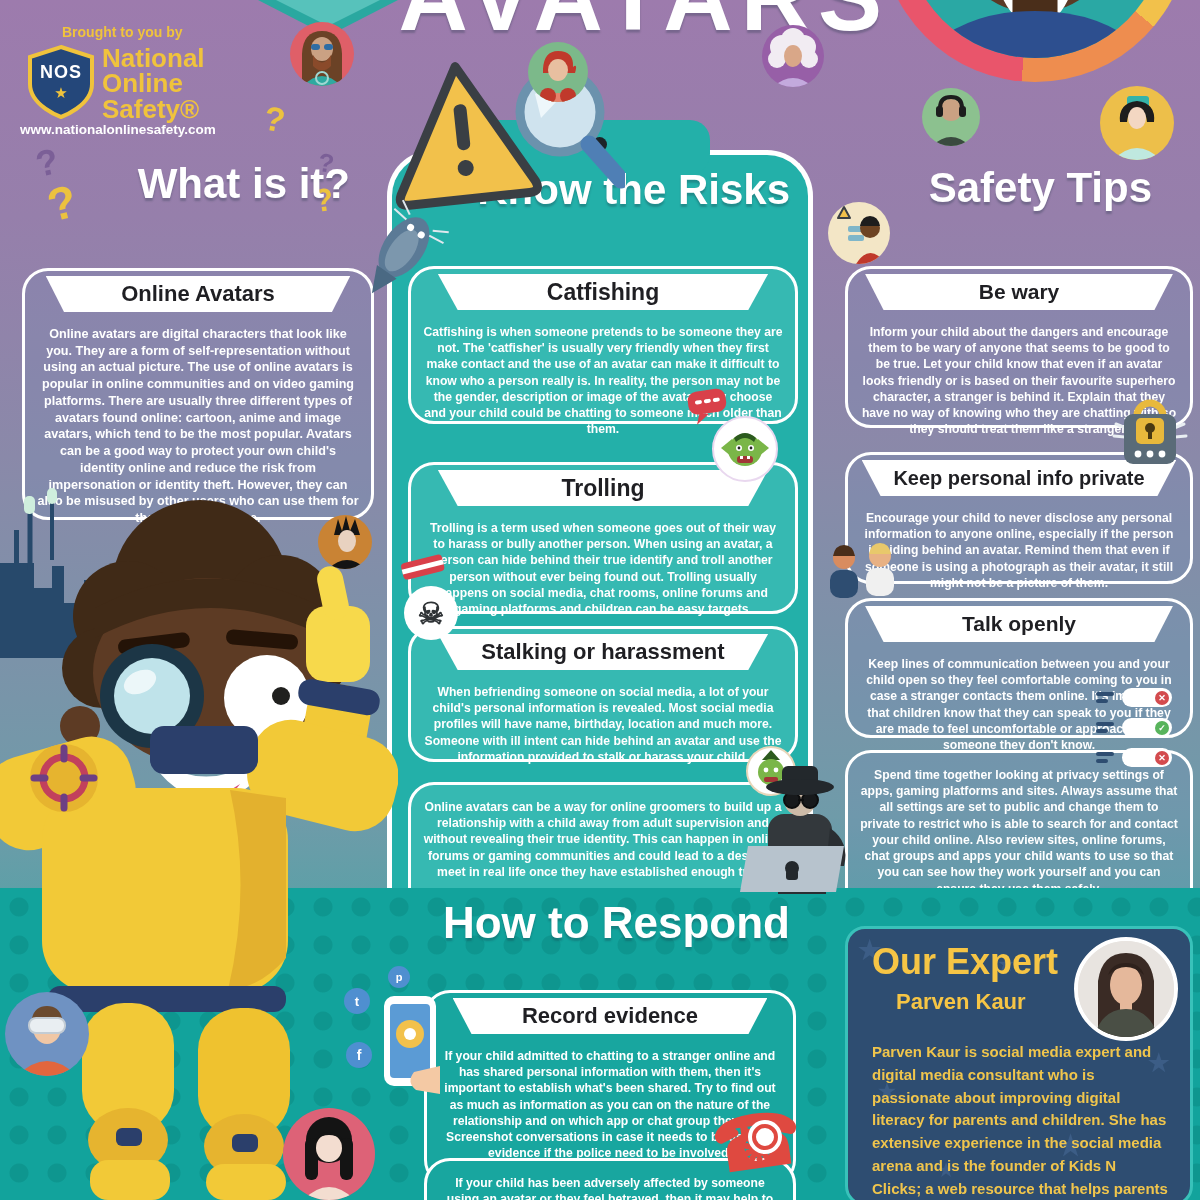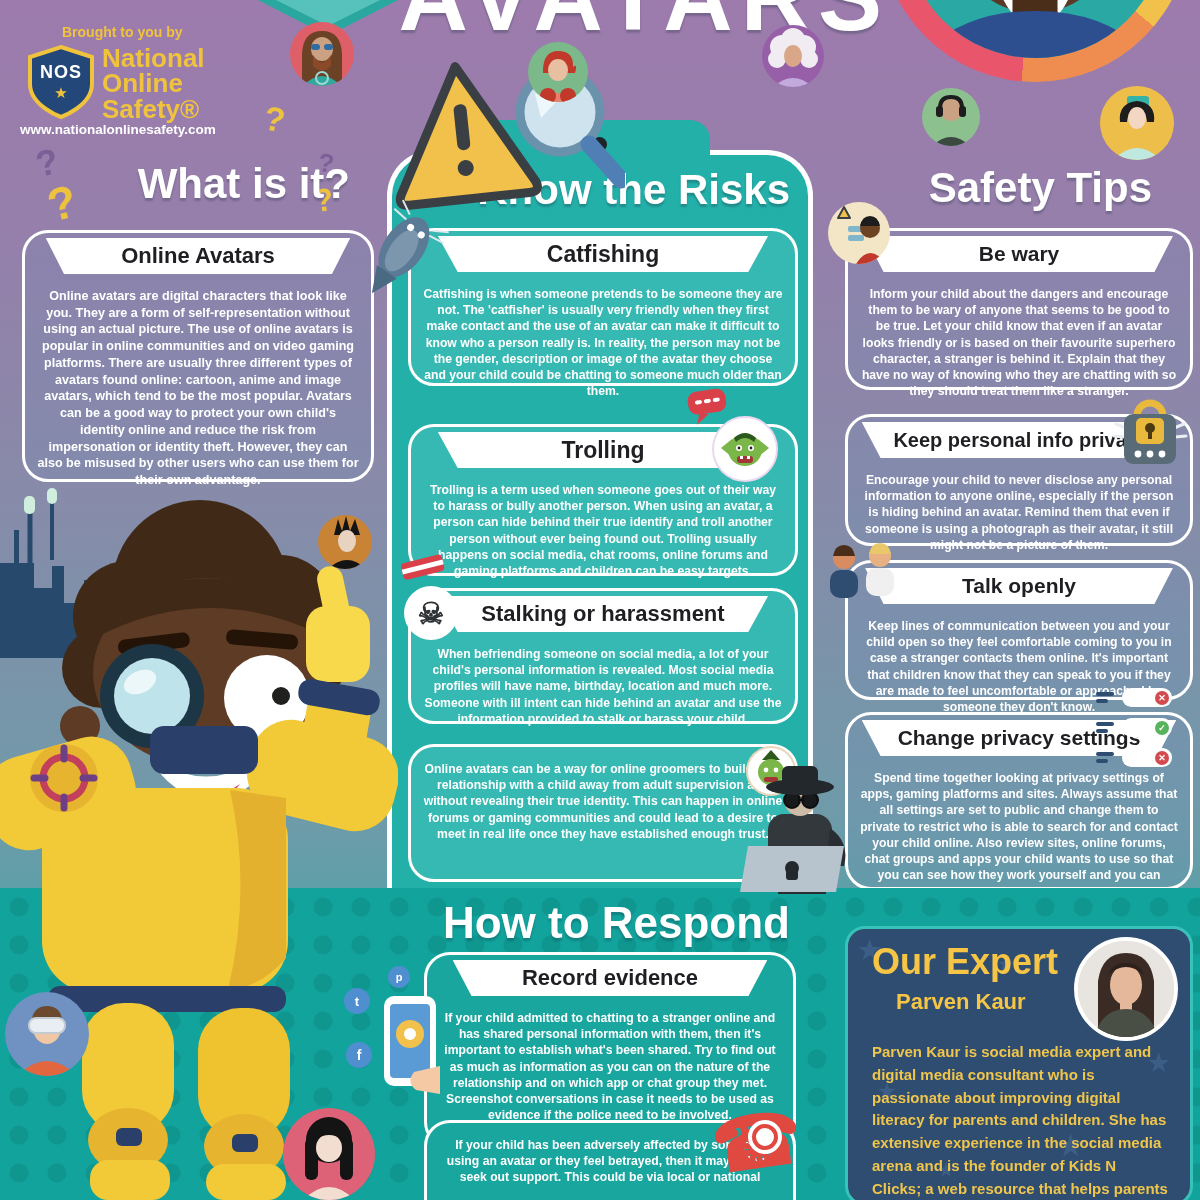--- a/index.html
+++ b/index.html
@@ -2,21 +2,21 @@
 <html><head>
 <meta charset="utf-8">
 <style>
   html,body{margin:0;padding:0;background:#555;}
   .canvas{position:relative;width:1200px;height:1200px;overflow:hidden;
     font-family:"Liberation Sans",sans-serif;
     background:linear-gradient(180deg,#9d7bad 0%,#967fab 18%,#8a89a9 38%,#7b93a9 55%,#6f9ba9 68%,#4aa5a5 82%,#23aaa2 90%,#16a29b 100%);}
   .abs{position:absolute;}
   .hb{position:absolute;font-weight:800;color:#fff;text-align:right;
 estimate text-shadow:0 3px 2px rgba(25,45,60,.28);text-shadow:0 3px 2px rgba(25,45,60,.28);}
-  .card{position:absolute;border:3px solid #fff;border-radius:26px;z-index:6;box-sizing:border-box;}
+  .card{position:absolute;border:3px solid #fff;border-radius:26px;z-index:6;box-sizing:border-box;margin-top:38px;}
   .teal-card{background:#36b9b2;}
   .glass-card{background:rgba(116,140,180,0.22);}
   .band-card{background:#18a69f;z-index:12;}
   .banner{background:#fff;margin:5px auto 0;height:36px;clip-path:polygon(0 0,100% 0,94% 100%,6% 100%);
     display:flex;align-items:center;justify-content:center;font-weight:bold;color:#1f1f23;}
   .cbody{color:#fff;font-weight:bold;text-align:center;line-height:1.33;padding:14px 12px 8px;}
   .dots-band{position:absolute;left:0;top:888px;width:1200px;height:312px;z-index:10;
     background-color:#12a39c;
     background-image:radial-gradient(circle,#0e968f 9px,transparent 10px);
     background-size:38px 38px;}
@@ -310,21 +310,20 @@
   </div>
   <div class="card glass-card" style="left:845px;top:414px;width:348px;height:132px">
     <div class="banner" style="width:92%;font-size:20px">Keep personal info private</div>
     <div class="cbody" style="font-size:12.2px">Encourage your child to never disclose any personal information to anyone online, especially if the person is hiding behind an avatar. Remind them that even if someone is using a photograph as their avatar, it still might not be a picture of them.</div>
   </div>
   <div class="card glass-card" style="left:845px;top:560px;width:348px;height:140px">
     <div class="banner" style="width:90%;font-size:21px">Talk openly</div>
     <div class="cbody" style="font-size:12.2px">Keep lines of communication between you and your child open so they feel comfortable coming to you in case a stranger contacts them online. It's important that children know that they can speak to you if they are made to feel uncomfortable or approached by someone they don't know.</div>
   </div>
   <div class="card glass-card" style="left:845px;top:712px;width:348px;height:178px">
-    <div class="banner" style="width:92%;font-size:21px">Change privacy settings</div>
     <div class="cbody" style="font-size:12.2px">Spend time together looking at privacy settings of apps, gaming platforms and sites. Always assume that all settings are set to public and change them to private to restrict who is able to search for and contact your child online. Also review sites, online forums, chat groups and apps your child wants to use so that you can see how they work yourself and you can ensure they use them safely.</div>
   </div>
 
   <div class="avatar" style="left:828px;top:202px;width:62px;height:62px;background:#f3e6c6">
     <svg width="62" height="62">
       <polygon points="10,16 22,16 16,5" fill="#f2c14b" stroke="#3a3f44" stroke-width="2" stroke-linejoin="round"></polygon>
       <rect x="20" y="24" width="16" height="6" rx="2" fill="#7fb6c9"></rect>
       <rect x="20" y="33" width="16" height="6" rx="2" fill="#7fb6c9"></rect>
       <circle cx="42" cy="26" r="10" fill="#6d4423"></circle>
       <path d="M32 24 Q34 14 42 14 Q50 14 52 24 Z" fill="#1d1d1d"></path>

